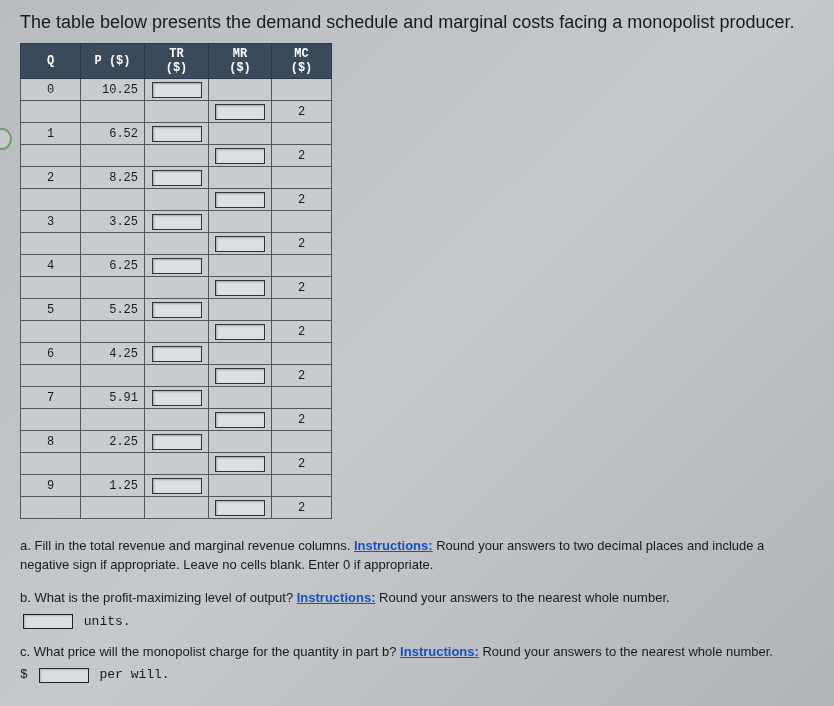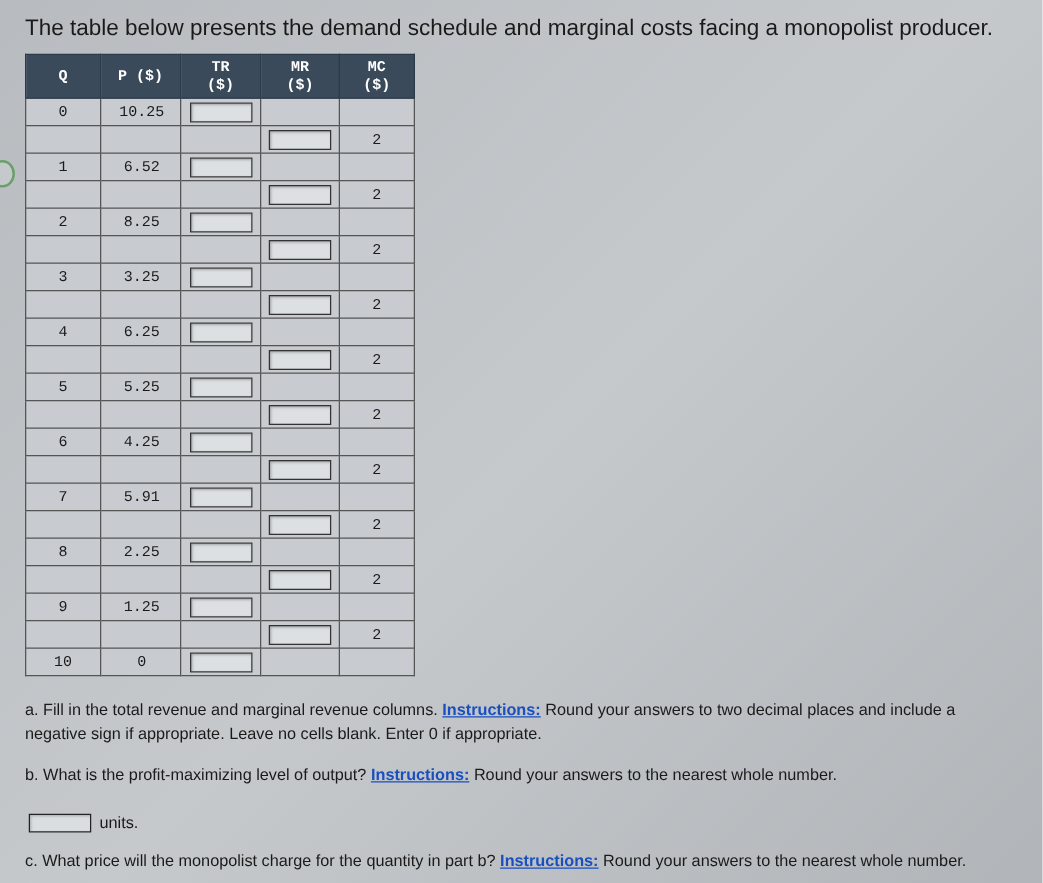--- a/index.html
+++ b/index.html
@@ -35,21 +35,21 @@
     }
     table.demand td {
       border: 1px solid #555;
       padding: 2px 6px;
       text-align: center;
       height: 22px;
       min-width: 46px;
       background: #c8ccd0;
     }
     table.demand td.q-col { width: 60px; }
-    table.demand td.p-col { width: 64px; text-align: center; padding-left: 8px;}
+    table.demand td.p-col { width: 64px; text-align: right; padding-left: 8px;}
     table.demand td.tr-col { width: 64px; }
     table.demand td.mr-col { width: 60px; }
     table.demand td.mc-col { width: 60px; }
     .input-cell {
       display: inline-block;
       border: 1px solid #333;
       background: #dce0e3;
       width: 50px;
       height: 16px;
       vertical-align: middle;
@@ -72,22 +72,23 @@
       display: inline-block;
       border: 1px solid #222;
       width: 50px;
       height: 15px;
       vertical-align: middle;
       margin: 0 3px;
       background: #dadee1;
       box-shadow: inset 1px 1px 2px rgba(0,0,0,0.2);
     }
     .answer-line {
-      margin-top: 20px;
+      margin-top: 6px;
       font-size: 13px;
+      font-family: Liberation Mono, monospace;
     }
     .side-badge {
       position: absolute;
       left: -8px;
       top: 128px;
       width: 20px;
       height: 22px;
       border: 2px solid #6aa06a;
       border-radius: 50%;
       background: #c5c9cc;
@@ -245,27 +246,20 @@
         <td class="mr-col"></td>
         <td class="mc-col"></td>
       </tr>
       <tr class="between-row">
         <td class="q-col"></td>
         <td class="p-col"></td>
         <td class="tr-col"></td>
         <td class="mr-col"><span class="input-cell"></span></td>
         <td class="mc-col">2</td>
       </tr>
-      <tr>
-        <td class="q-col">10</td>
-        <td class="p-col">0</td>
-        <td class="tr-col"><span class="input-cell"></span></td>
-        <td class="mr-col"></td>
-        <td class="mc-col"></td>
-      </tr>
     </tbody>
 </table>
 
 <div class="question">
   <span>a. Fill in the total revenue and marginal revenue columns.</span>
   <span class="instr-label">Instructions:</span>
   <span>Round your answers to two decimal places and include a negative sign if appropriate. Leave no cells blank. Enter 0 if appropriate.</span>
 </div>
 
 <div class="question">

